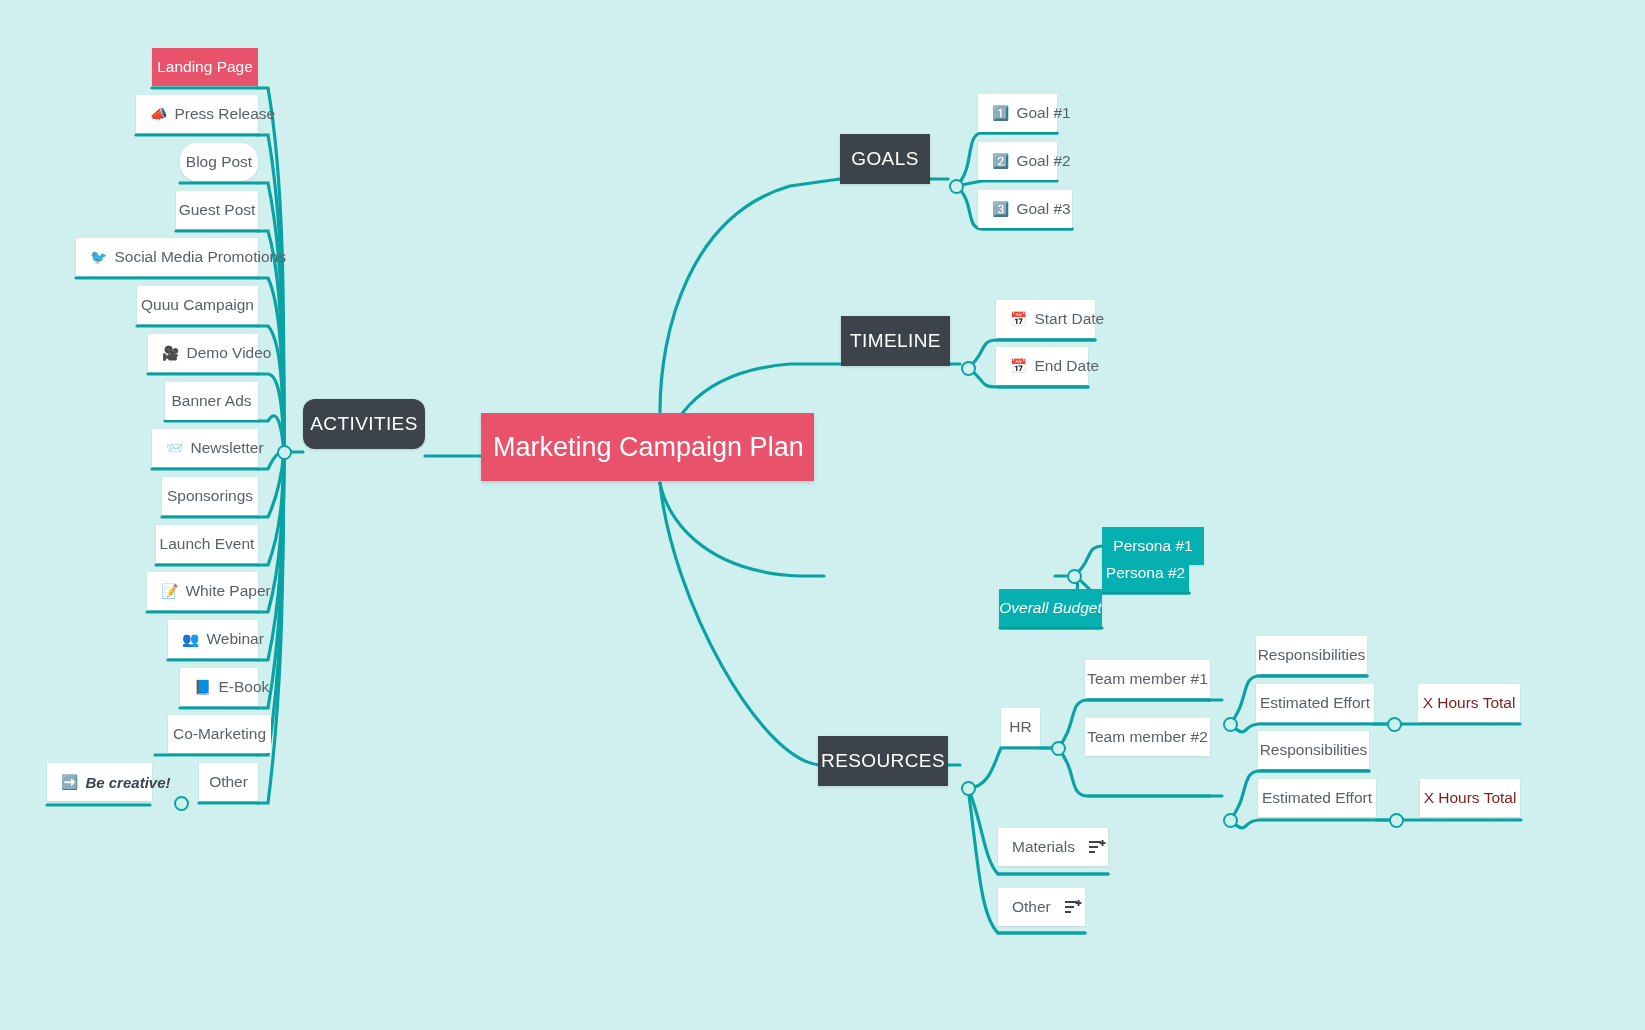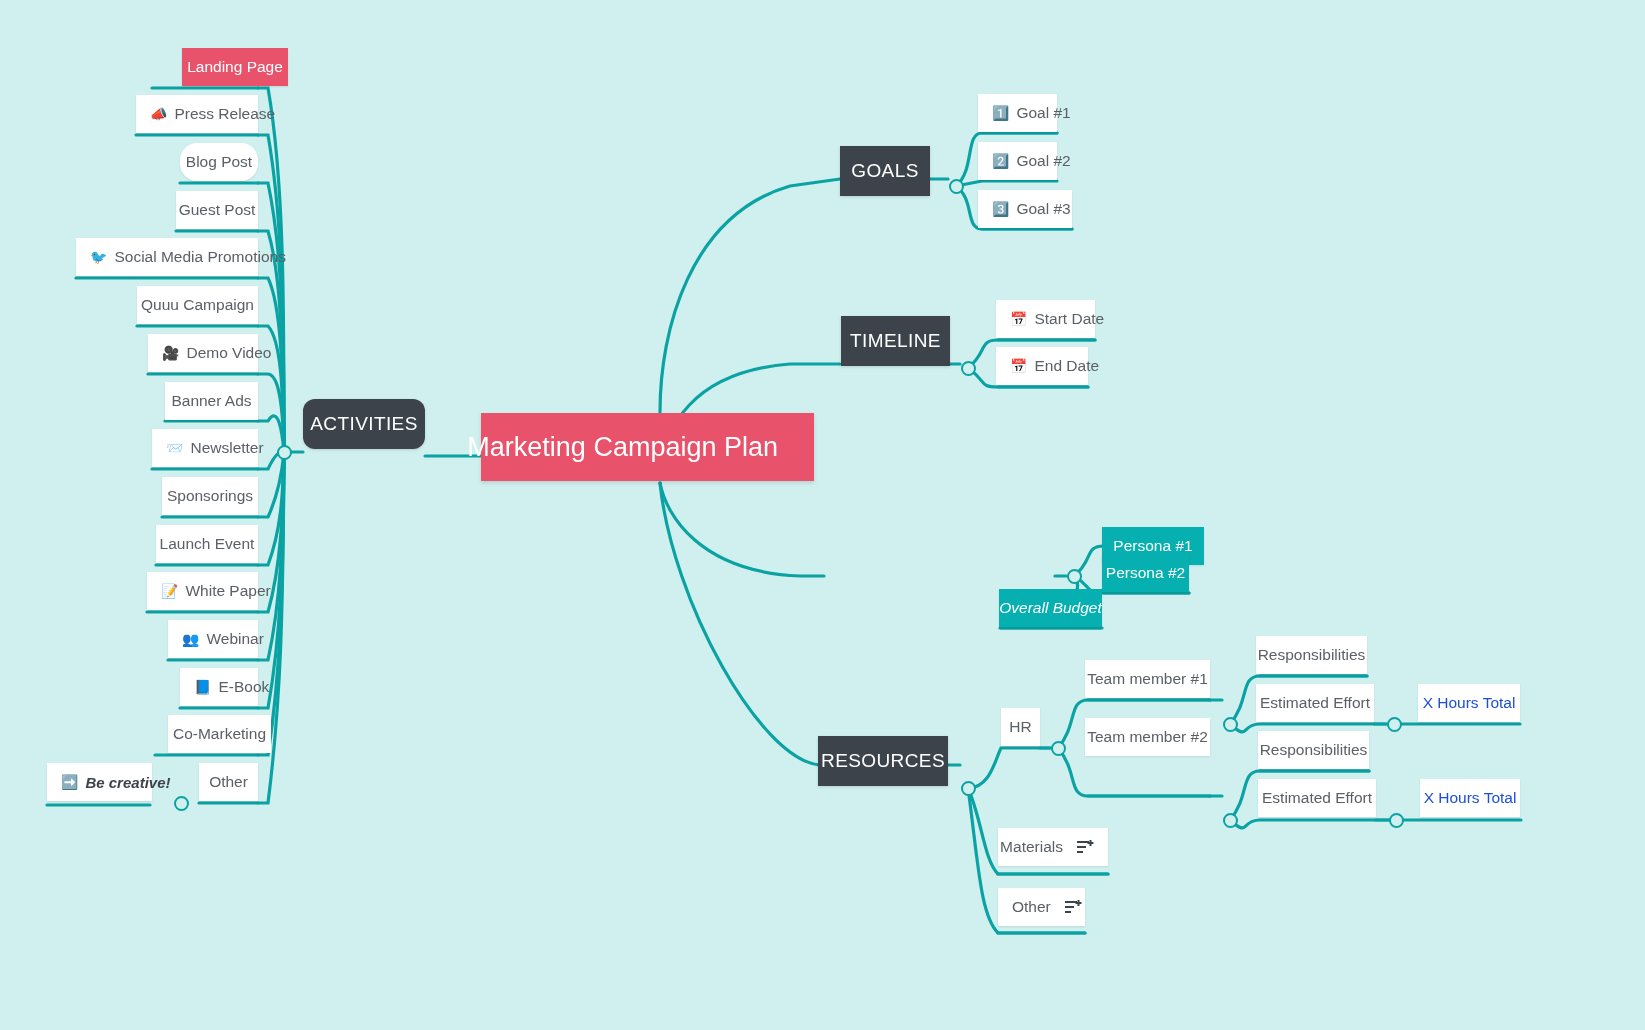--- a/index.html
+++ b/index.html
@@ -28,24 +28,23 @@
     display: flex;
     align-items: center;
     white-space: nowrap;
     z-index: 3;
   }
   
   .n-root {
     background: #e8526b;
     color: #ffffff;
     font-size: 27px;
-    padding: 0 36px;
+    padding: 0 12px;
     height: 68px;
     box-shadow: 0 2px 4px rgba(0,0,0,0.13);
-    justify-content: flex-end;
   }
   
   .n-dark {
     background: #3d434a;
     color: #ffffff;
     font-size: 19px;
     letter-spacing: .4px;
     padding: 0 19px;
     height: 50px;
     justify-content: center;
@@ -78,21 +77,21 @@
     color: #ffffff;
     font-size: 15.5px;
     padding: 0 14px;
     height: 38px;
     justify-content: center;
     box-shadow: 0 1px 2px rgba(0,0,0,0.10);
   }
   
   .n-redtext {
     background: #ffffff;
-    color: #1d4ed8;
+    color: #7f1d1d;
     font-size: 15.5px;
     padding: 0 14px;
     height: 38px;
     justify-content: center;
     box-shadow: 0 1px 2px rgba(0,0,0,0.10);
   }
   .emoji {
     font-size: 14px;
     margin-right: 7px;
     line-height: 1;
@@ -233,21 +232,21 @@
 
   <div class="node n-root" style="left:481px; top:413px; width:333px;">
     <span class="lbl">Marketing Campaign Plan</span>
   </div>
 
   <div class="node n-dark" style="left:303px; top:399px; width:122px;border-radius:12px;">
     <span class="lbl">ACTIVITIES</span>
   </div>
   <div class="hub" style="left:277px; top:445px;"></div>
 
-  <div class="node n-pink" style="left:152px; top:48px; width:106px;margin-left:30px;">
+  <div class="node n-pink" style="left:152px; top:48px; width:106px;">
     <span class="lbl">Landing Page</span>
   </div>
 
   <div class="node n-white left-align" style="left:136px; top:95px; width:122px;">
     <span class="emoji">📣</span>
     <span class="lbl">Press Release</span>
   </div>
 
   <div class="node n-white" style="left:180px; top:143px; width:78px;border-radius:17px;">
     <span class="lbl">Blog Post</span>
@@ -310,21 +309,21 @@
   <div class="node n-white" style="left:199px; top:763px; width:59px;">
     <span class="lbl">Other</span>
   </div>
 
   <div class="node n-white left-align creative" style="left:47px; top:763px; width:105px;">
     <span class="emoji">➡️</span>
     <span class="lbl">Be creative!</span>
   </div>
   <div class="hub" style="left:174px; top:796px;"></div>
 
-  <div class="node n-dark" style="left:840px; top:134px; width:90px;margin-top:12px;">
+  <div class="node n-dark" style="left:840px; top:134px; width:90px;">
     <span class="lbl">GOALS</span>
   </div>
   <div class="hub" style="left:949px; top:179px;"></div>
 
   <div class="node n-white left-align" style="left:978px; top:94px; width:79px;">
     <span class="emoji">1️⃣</span>
     <span class="lbl">Goal #1</span>
   </div>
   <div class="node n-white left-align" style="left:978px; top:142px; width:79px;">
     <span class="emoji">2️⃣</span>
@@ -397,21 +396,21 @@
     <span class="lbl">Responsibilities</span>
   </div>
   <div class="node n-white" style="left:1258px; top:779px; width:118px;">
     <span class="lbl">Estimated Effort</span>
   </div>
   <div class="hub" style="left:1389px; top:813px;"></div>
   <div class="node n-redtext" style="left:1420px; top:779px; width:100px;">
     <span class="lbl">X Hours Total</span>
   </div>
 
-  <div class="node n-white left-align" style="left:998px; top:828px; width:110px; padding:0 14px;justify-content:flex-end;">
+  <div class="node n-white left-align" style="left:998px; top:828px; width:110px; padding:0 14px;">
     <span class="lbl">Materials</span>
     <span class="listicon">
       <svg width="17" height="14" viewBox="0 0 17 14" xmlns="http://www.w3.org/2000/svg">
         <rect x="0" y="1" width="12" height="2" fill="#3d434a"></rect>
         <rect x="0" y="6" width="9" height="2" fill="#3d434a"></rect>
         <rect x="0" y="11" width="6" height="2" fill="#3d434a"></rect>
         <rect x="12.5" y="0" width="2" height="6" fill="#3d434a"></rect>
         <rect x="10.5" y="2" width="6" height="2" fill="#3d434a"></rect>
       </svg>
     </span>

